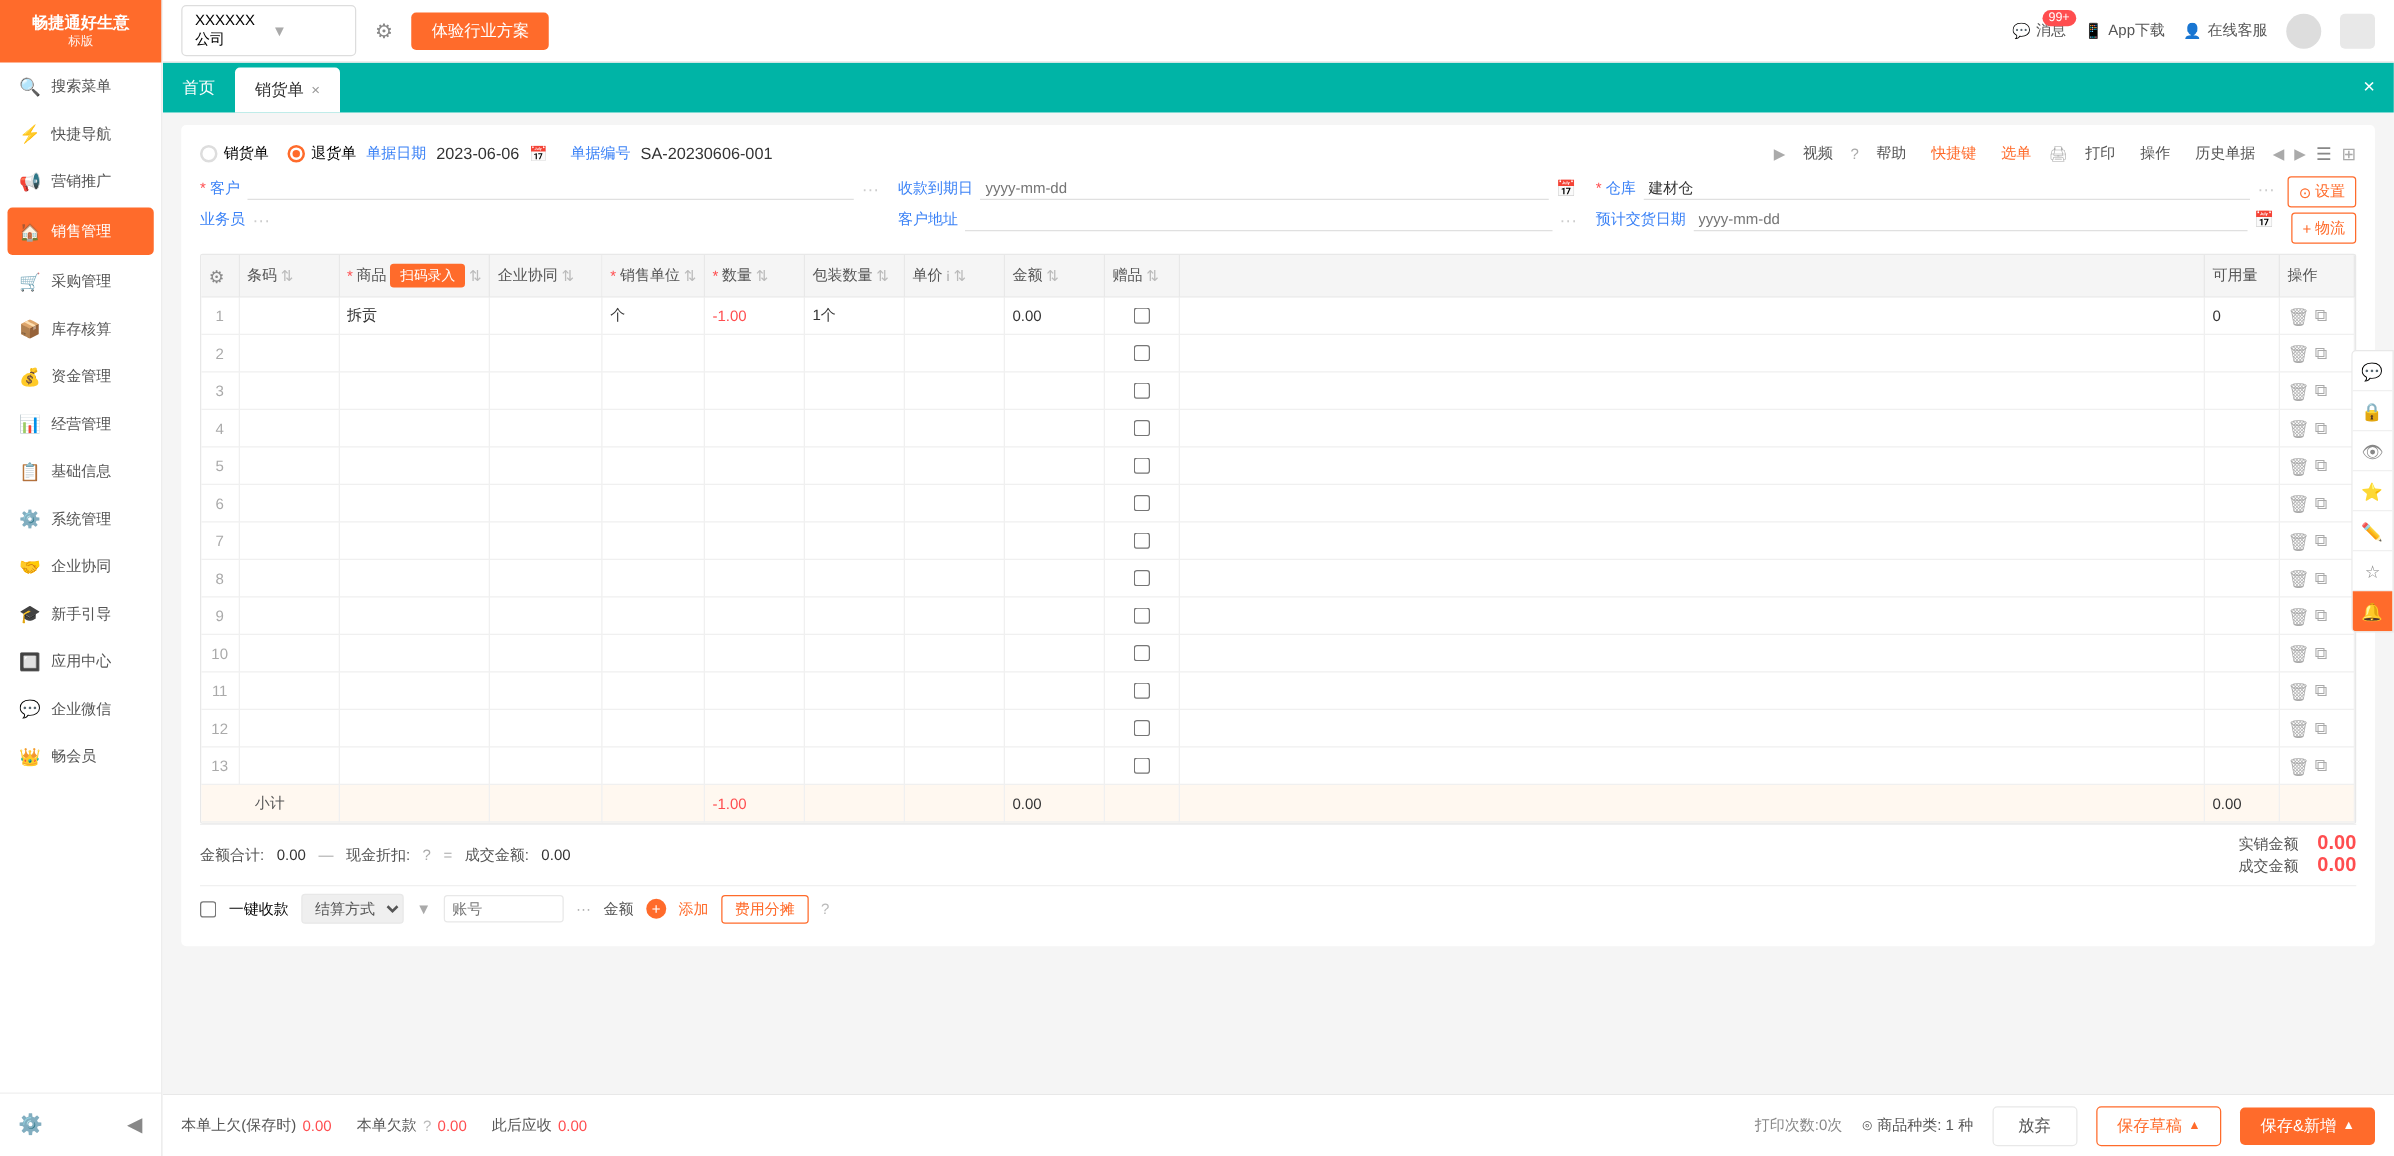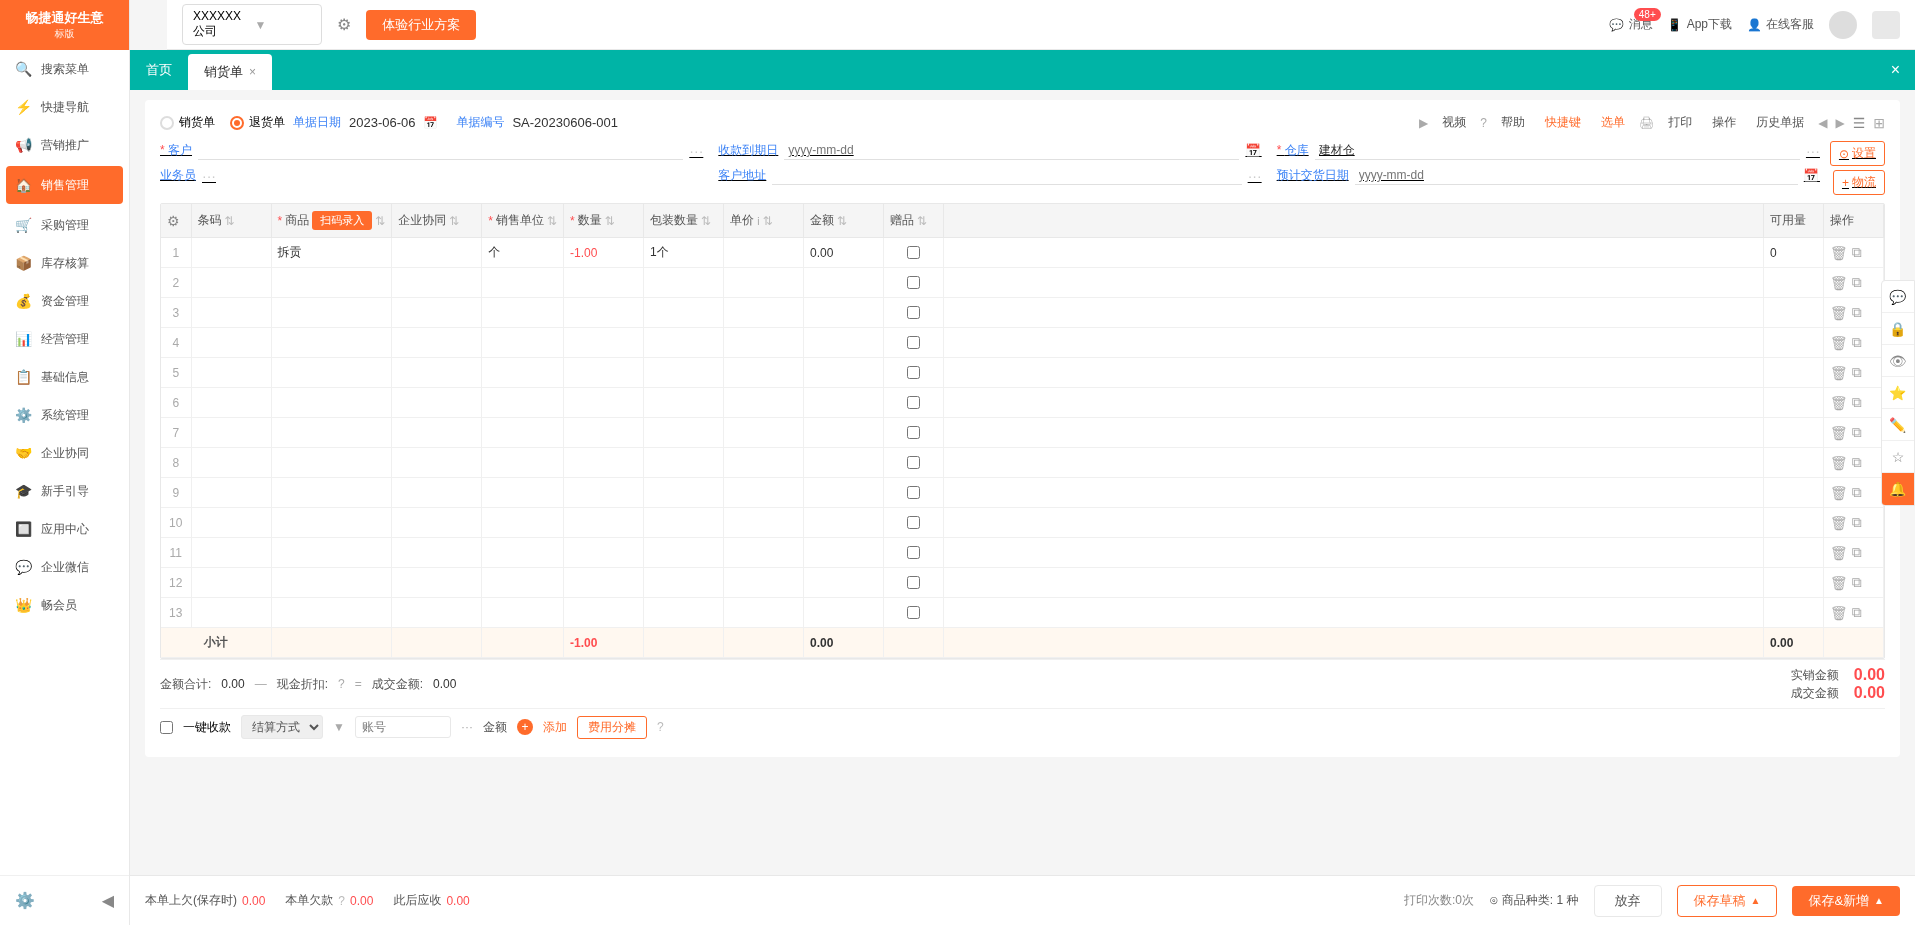--- a/index.html
+++ b/index.html
@@ -21,21 +21,21 @@
       color: #555; font-size: 12px; gap: 8px;
     }
     .sidebar-item.active { background: #ff6b2b; color: #fff; border-radius: 4px; margin: 2px 6px; }
     .sidebar-item.active { padding: 10px 9px; }
     .sidebar-icon { width: 18px; height: 18px; display: flex; align-items: center; justify-content: center; font-size: 14px; flex-shrink: 0; }
     .sidebar-bottom { margin-top: auto; padding: 10px 0; border-top: 1px solid #f0f0f0; }
 
     
     .header {
       position: fixed; left: 130px; top: 0; right: 0; height: 50px; background: #fff;
-      border-bottom: 1px solid #e8e8e8; z-index: 99; display: flex; align-items: center; padding: 0 15px; gap: 10px; margin-left: 37px;
+      border-bottom: 1px solid #e8e8e8; z-index: 99; display: flex; align-items: center; padding: 0 15px; gap: 10px;
     }
     .company-select {
       display: flex; align-items: center; gap: 5px; border: 1px solid #ddd; border-radius: 4px;
       padding: 4px 10px; cursor: pointer; min-width: 140px; background: #fff;
     }
     .company-select span { flex: 1; font-size: 12px; }
     .header-btn-trial {
       background: #ff6b2b; color: #fff; border: none; border-radius: 4px; padding: 6px 16px;
       cursor: pointer; font-size: 13px;
     }
@@ -72,21 +72,21 @@
 
     
     .table-container { border: 1px solid #e8e8e8; border-radius: 2px; overflow: hidden; margin-top: 8px; }
     table { width: 100%; border-collapse: collapse; font-size: 12px; }
     thead tr { background: #f5f5f5; }
     thead th { padding: 7px 6px; text-align: left; color: #555; font-weight: normal; border-bottom: 1px solid #e8e8e8; border-right: 1px solid #e8e8e8; white-space: nowrap; position: relative; }
     thead th .required-star { color: #ff4d4f; }
     thead th .sort-icon { color: #bbb; cursor: pointer; }
     tbody tr td { padding: 6px 6px; border-bottom: 1px solid #f0f0f0; border-right: 1px solid #f0f0f0; color: #333; }
     .row-num { color: #aaa; text-align: center; }
-    .table-footer-row td { background: #fff8f0; font-weight: bold; }
+    .table-footer-row td { background: #fff8f0; font-weight: normal; }
     .scan-btn { background: #ff6b2b; color: #fff; border: none; border-radius: 3px; padding: 2px 8px; cursor: pointer; font-size: 11px; }
     .action-icons { display: flex; gap: 4px; align-items: center; }
     .action-icon { color: #aaa; cursor: pointer; font-size: 14px; }
     .checkbox-cell { display: flex; justify-content: center; align-items: center; }
     input[type=checkbox] { width: 13px; height: 13px; }
 
     
     .bottom-summary { display: flex; align-items: center; gap: 10px; padding: 8px 0; font-size: 12px; color: #555; }
 
     
@@ -239,21 +239,21 @@
     <span>XXXXXX公司</span>
     <span style="color:#aaa;">▼</span>
   </div>
   <span class="header-gear">⚙</span>
   <button class="header-btn-trial">体验行业方案</button>
 
   <div class="header-right">
     <div class="header-right-item">
       <span>💬</span>
       <span>消息</span>
-      <span class="badge">48+</span>
+      <span class="badge">99+</span>
     </div>
     <div class="header-right-item">
       <span>📱</span>
       <span>App下载</span>
     </div>
     <div class="header-right-item">
       <span>👤</span>
       <span>在线客服</span>
     </div>
     <div class="avatar"></div>
@@ -306,21 +306,21 @@
         <span class="toolbar-btn">打印</span>
         <span class="toolbar-btn">操作</span>
         <span class="toolbar-btn">历史单据</span>
         <span style="cursor:pointer; color:#aaa;">◀</span>
         <span style="cursor:pointer; color:#aaa;">▶</span>
         <span style="cursor:pointer; color:#888; font-size:14px;">☰</span>
         <span style="cursor:pointer; color:#aaa; font-size:14px;">⊞</span>
       </div>
     </div>
 
-    <div style="display:flex; gap:10px;text-decoration:underline;">
+    <div style="display:flex; gap:10px;">
       <div style="flex:1;">
         <div class="form-grid">
 
           <div class="form-cell">
             <span class="label req">客户</span>
             <input class="input-field" type="text" style="">
             <span class="dots-btn">···</span>
           </div>
           <div class="form-cell">
             <span class="label">收款到期日</span>

